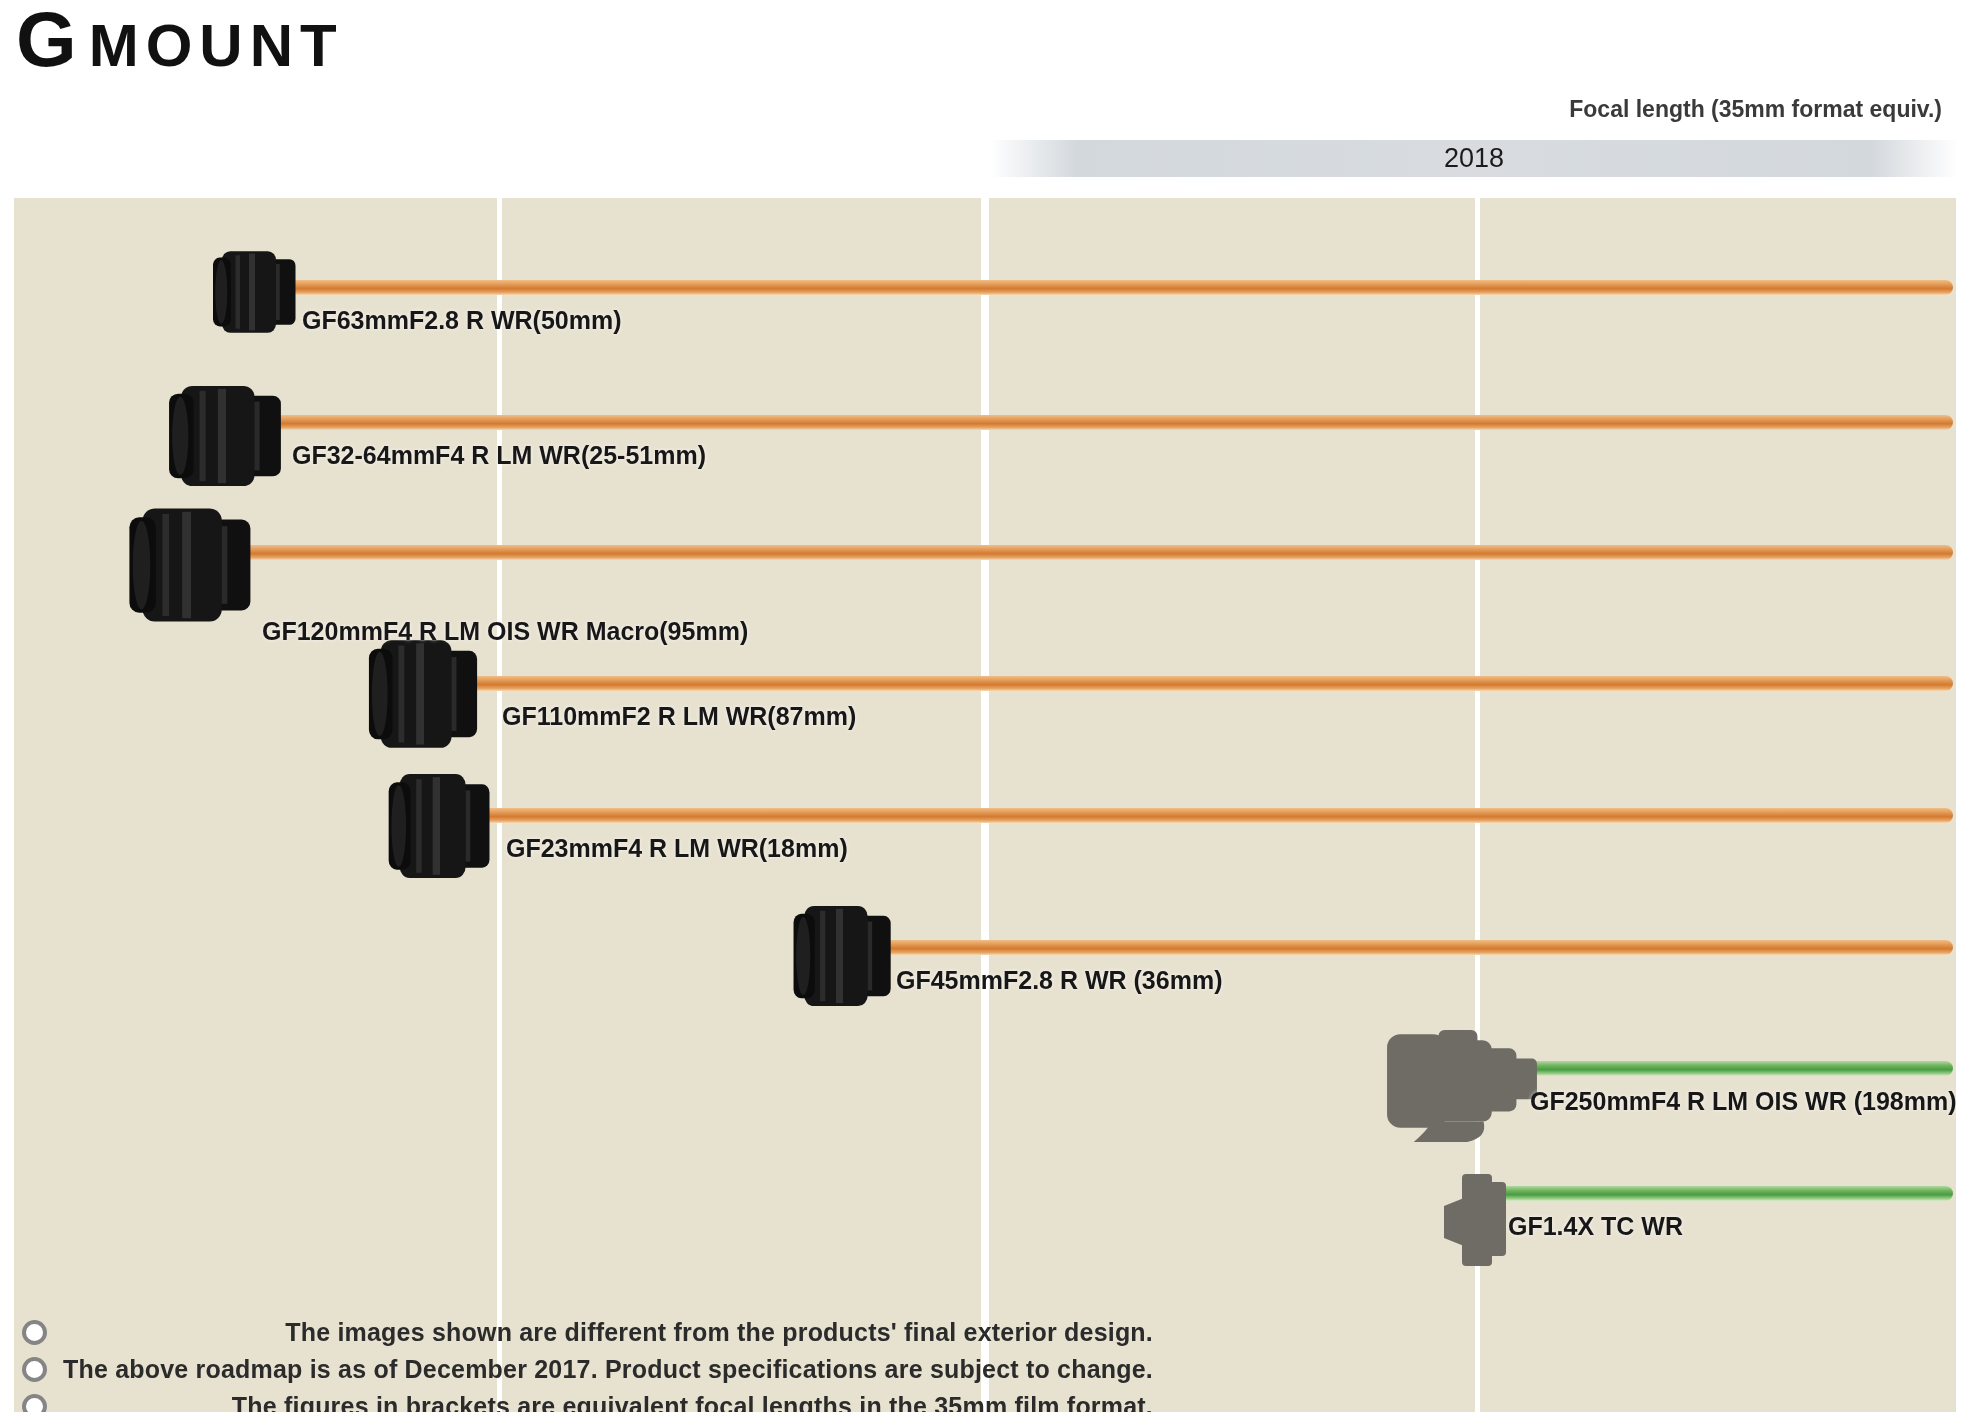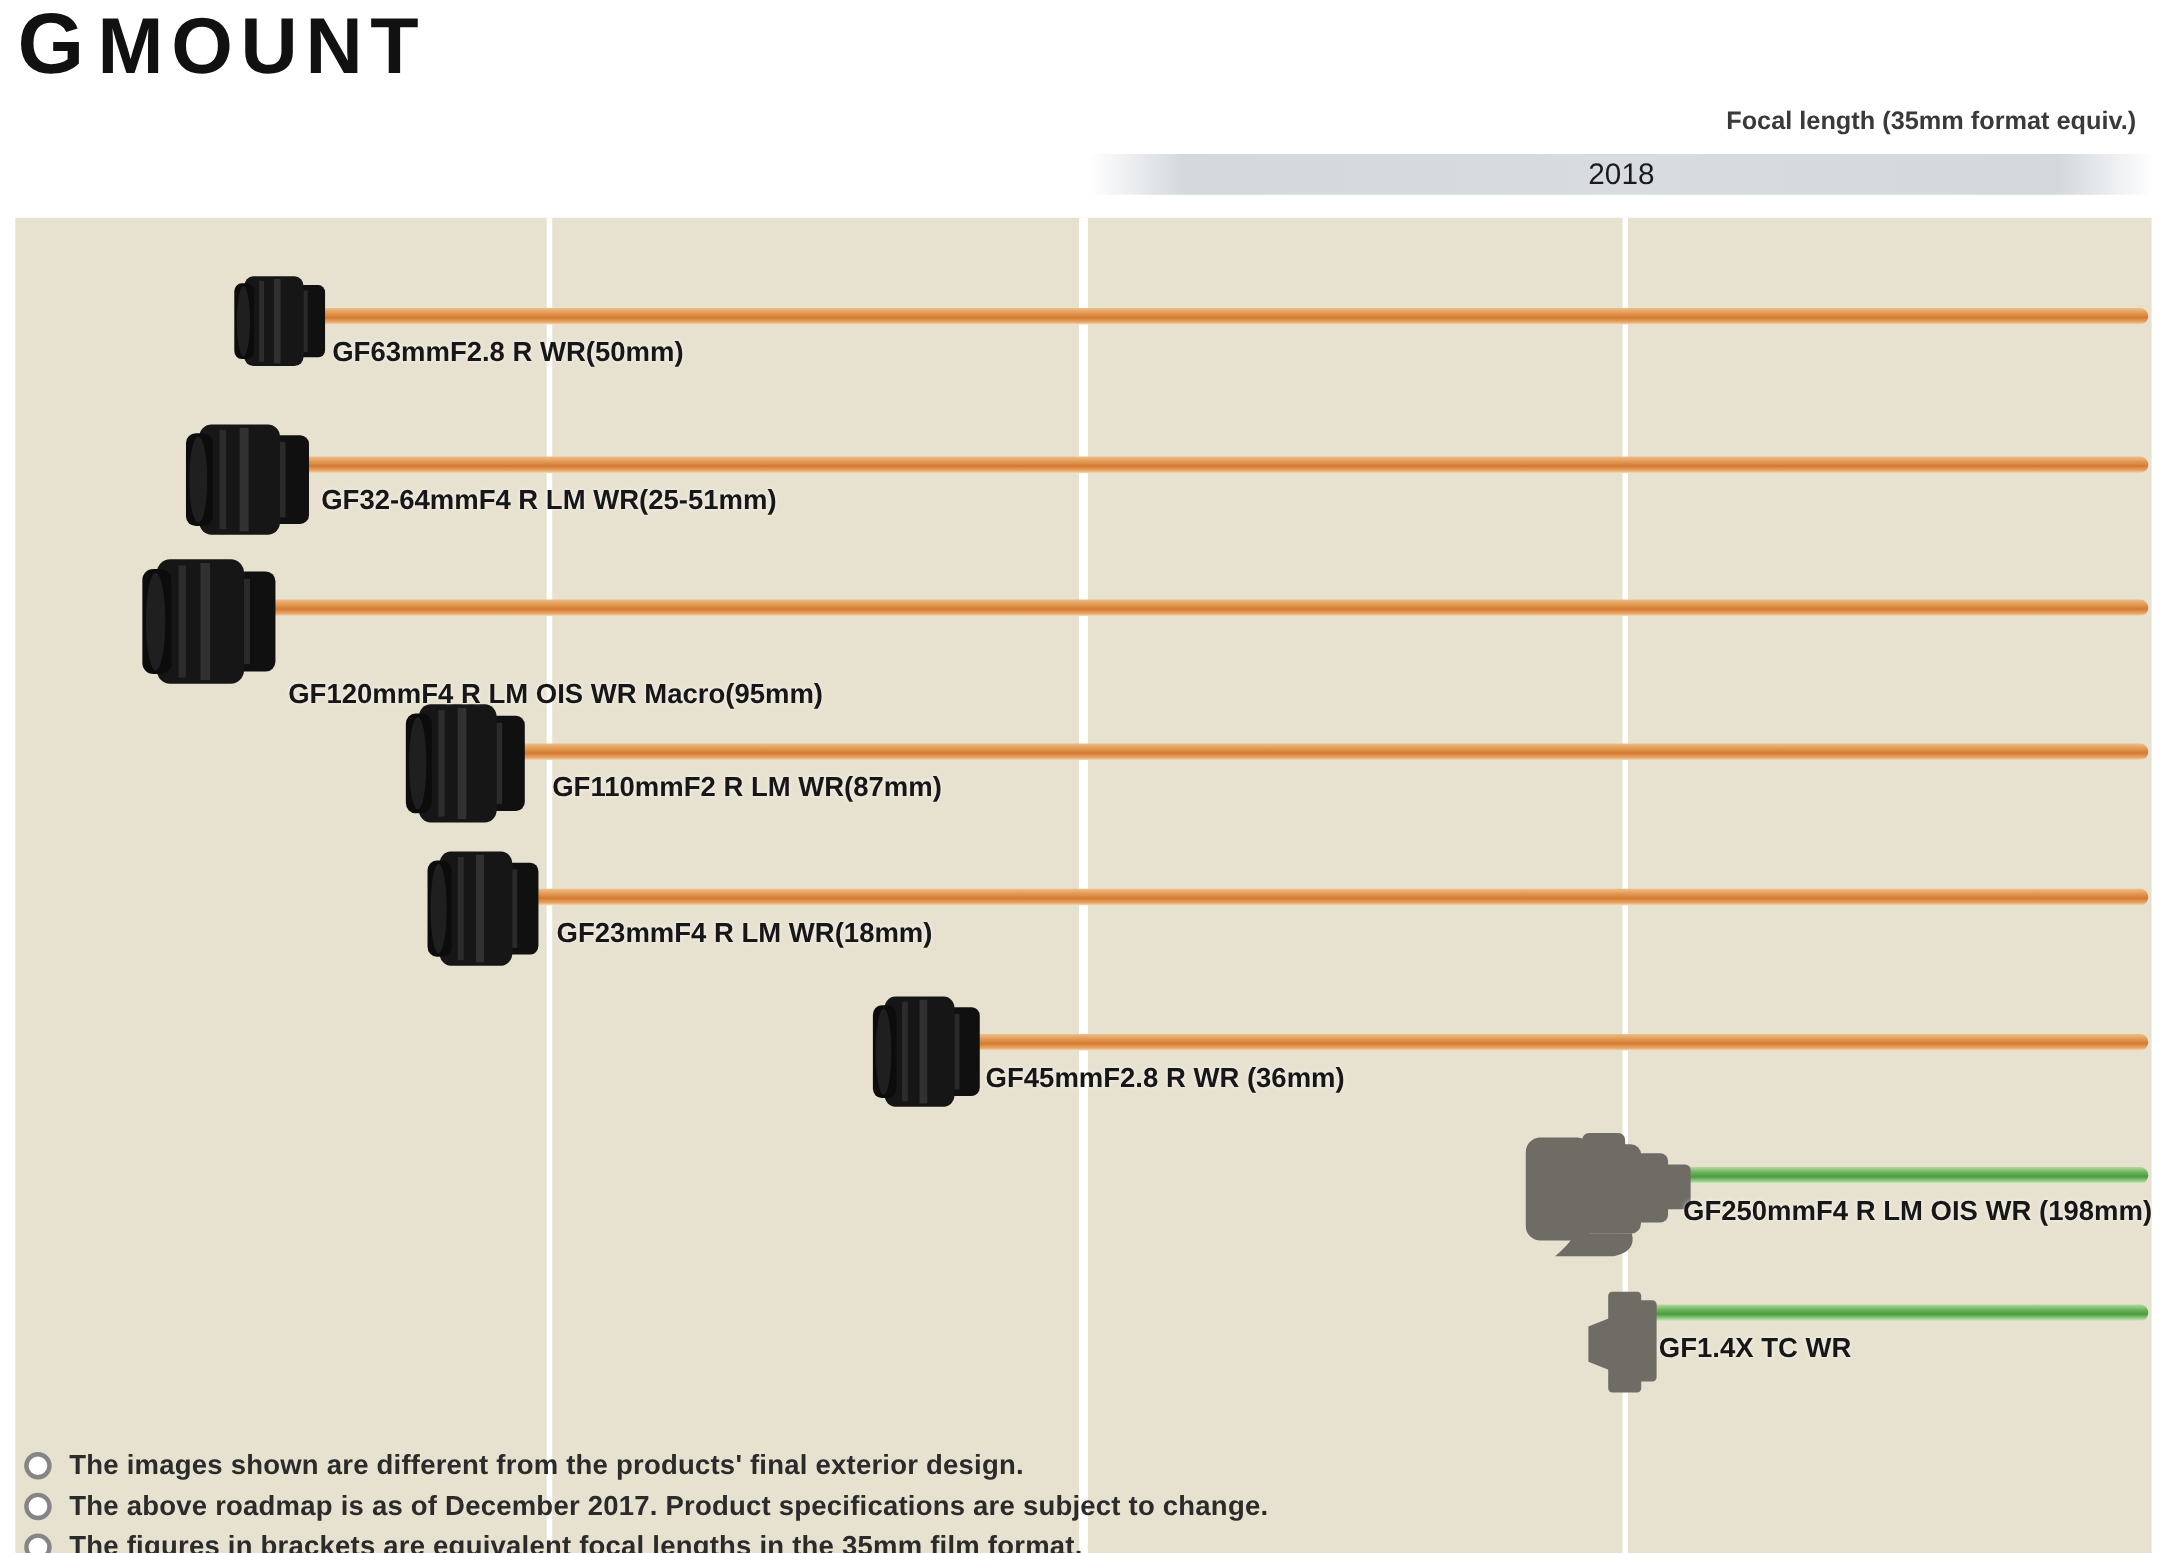--- a/index.html
+++ b/index.html
@@ -3,21 +3,21 @@
 <meta charset="utf-8">
 <style>
   html,body{margin:0;padding:0;background:#ffffff;}
   #page{
     position:relative;width:1970px;height:1412px;background:#ffffff;
     font-family:"Liberation Sans","DejaVu Sans",sans-serif;overflow:hidden;
   }
   
   .title{position:absolute;left:16px;top:0px;display:flex;align-items:baseline;white-space:nowrap;}
   .brand-g{font-size:78px;font-weight:bold;color:#111;letter-spacing:2px;line-height:1;}
-  .brand-mount{font-size:72px;font-weight:bold;color:#111;letter-spacing:7px;line-height:1;margin-left:10px;text-align:right;}
+  .brand-mount{font-size:60px;font-weight:bold;color:#111;letter-spacing:7px;line-height:1;margin-left:10px;text-align:right;}
   .title-serif{font-family:"Liberation Serif","DejaVu Serif",serif;font-size:72px;color:#111;margin-left:30px;line-height:1;}
   
   .axis-note{position:absolute;top:96px;right:28px;font-size:23px;font-weight:bold;color:#3a3a3a;}
   
   .year-bar{position:absolute;top:140px;height:37px;border-radius:4px;
     background:linear-gradient(90deg,rgba(213,218,223,0) 0%,#d3d8dd 9%,#d8dce0 50%,#d3d8dd 91%,rgba(213,218,223,0) 100%);}
   .year-bar .year-label{display:block;text-align:center;line-height:37px;font-size:27px;color:#1b1b1b;}
   #yearbar-2017{left:10px;width:973px;}
   #yearbar-2018{left:990px;width:968px;}
   
@@ -55,21 +55,21 @@
   #label-1{left:288px;top:108px;}
   #label-2{left:278px;top:243px;}
   #label-3{left:248px;top:373px;margin-top:46px;}
   #label-4{left:488px;top:504px;}
   #label-5{left:492px;top:636px;}
   #label-6{left:882px;top:768px;}
   #label-7{left:1516px;top:889px;}
   #label-8{left:1494px;top:1014px;}
   
   .notes{position:absolute;left:22px;top:1314px;}
-  .note{display:flex;align-items:center;height:37px;}
+  .note{display:flex;align-items:center;height:37px;justify-content:space-between;}
   .note-bullet{width:17px;height:17px;border:4px solid #858585;border-radius:50%;background:#fff;
     margin-right:16px;flex:0 0 auto;}
   .note-text{font-size:25px;font-weight:bold;color:#2b2b2b;letter-spacing:0.2px;}
 </style>
 </head>
 <body>
 
 <div id="page">
 
   <div class="title">

